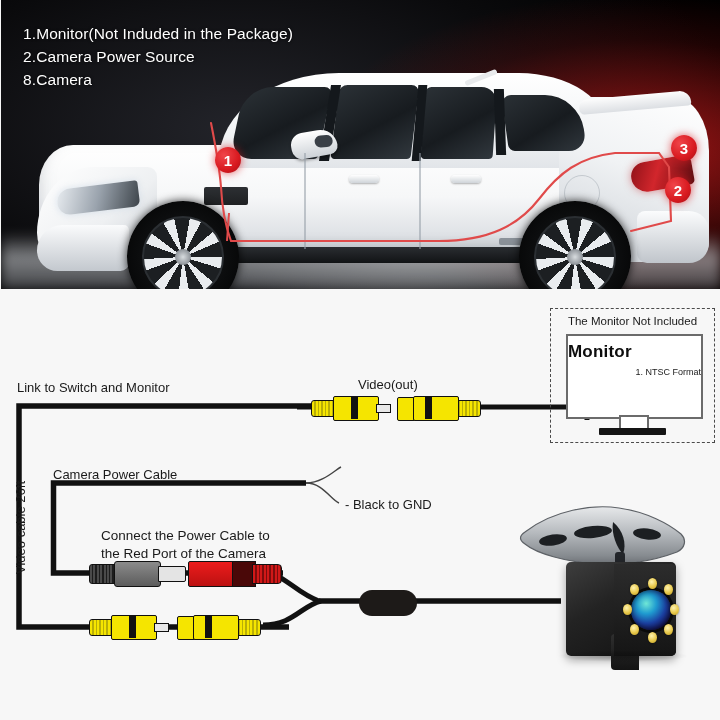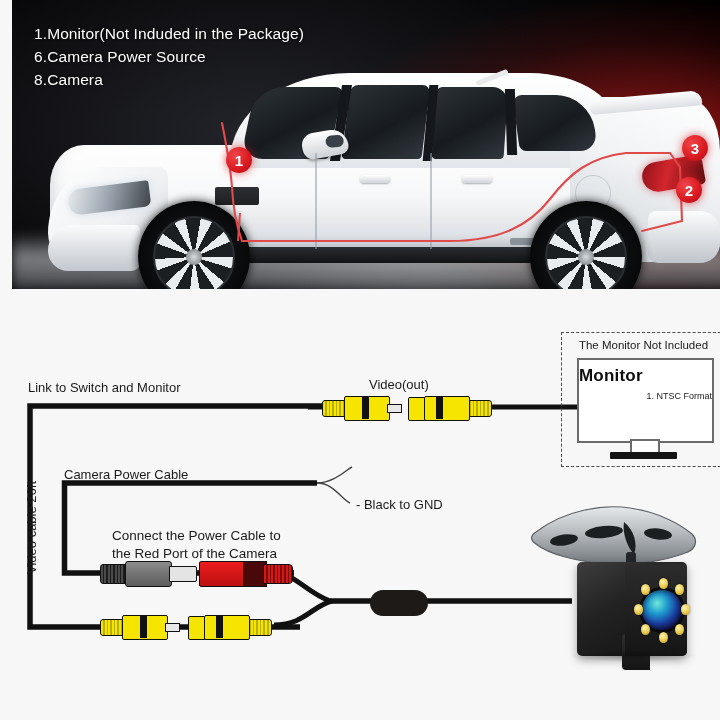--- a/index.html
+++ b/index.html
@@ -3,21 +3,21 @@
 <meta charset="utf-8">
 <style>
   html,body{margin:0;padding:0;}
   body{
     width:720px;height:720px;
     background:#f7f7f7;
     font-family:"Liberation Sans", sans-serif;
     overflow:hidden;
     position:relative;
   }
-  #root{position:absolute;left:12px;top:0;width:604px;height:720px;}
+  #root{position:absolute;left:1px;top:0;width:604px;height:720px;}
 
   
   .photo-panel{
     position:absolute;left:0;top:0;width:720px;height:289px;
     background:#000;
     overflow:hidden;
   }
   .photo-bg{
     position:absolute;left:0;top:0;width:720px;height:289px;
     background:
@@ -212,21 +212,21 @@
   .vert-label{
     position:absolute;left:-41px;top:520px;width:120px;
     color:#1a1a1a;font-size:13px;
     transform:rotate(-90deg);transform-origin:center center;
     white-space:nowrap;text-align:center;
   }
 
   
   .mon-box{
     position:absolute;left:549px;top:308px;width:163px;height:133px;
-    border:1.6px dashed #4a4a4a;background:transparent;margin-top:24px;
+    border:1.6px dashed #4a4a4a;background:transparent;
   }
   .mon-title{
     position:absolute;left:0;right:0;top:6px;text-align:center;
     font-size:11.5px;color:#1a1a1a;
   }
   .mon-screen{
     position:absolute;left:15px;top:25px;width:133px;height:81px;
     border:2px solid #6b6b6b;background:#fff;
     box-shadow:inset 0 0 0 1px #fff;
   }
@@ -350,21 +350,21 @@
 <body>
 
 <div id="root">
 
   <div class="photo-panel">
     <div class="photo-bg"></div>
     <div class="floor-glow"></div>
 
     <div class="legend">
       <div>1.Monitor(Not Induded in the Package)</div>
-      <div>6.Camera Power Source</div>
+      <div>2.Camera Power Source</div>
       <div>8.Camera</div>
     </div>
 
     <div class="car">
       <div class="car-body"></div>
       <div class="car-nose"></div>
       <div class="car-roof"></div>
       <div class="car-rear"></div>
       <div class="spoiler"></div>
       <div class="antenna"></div>

